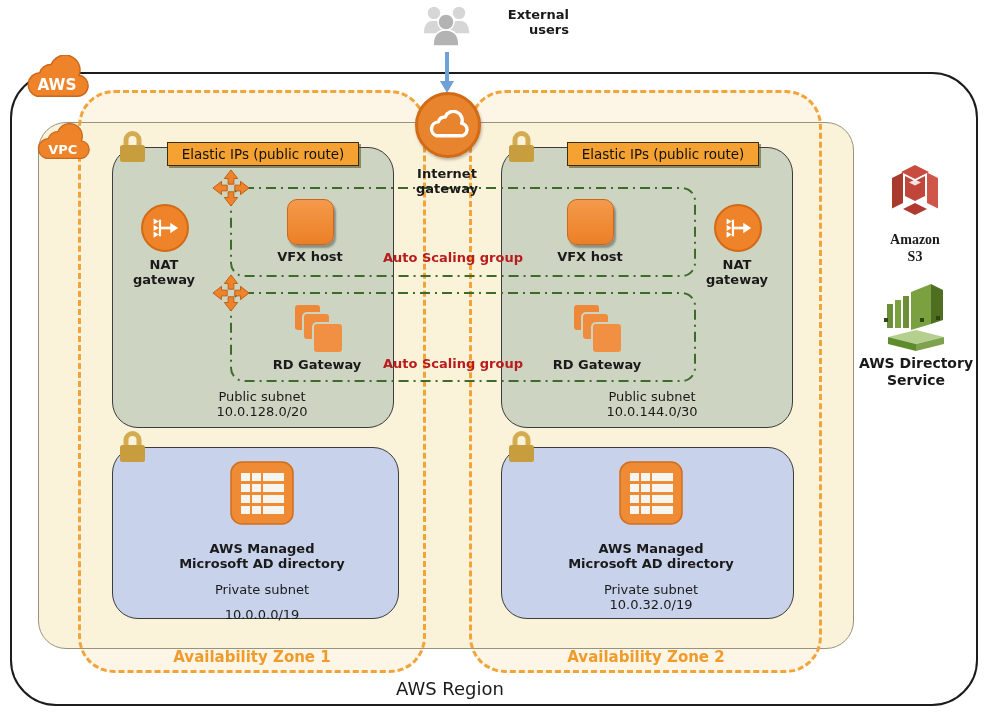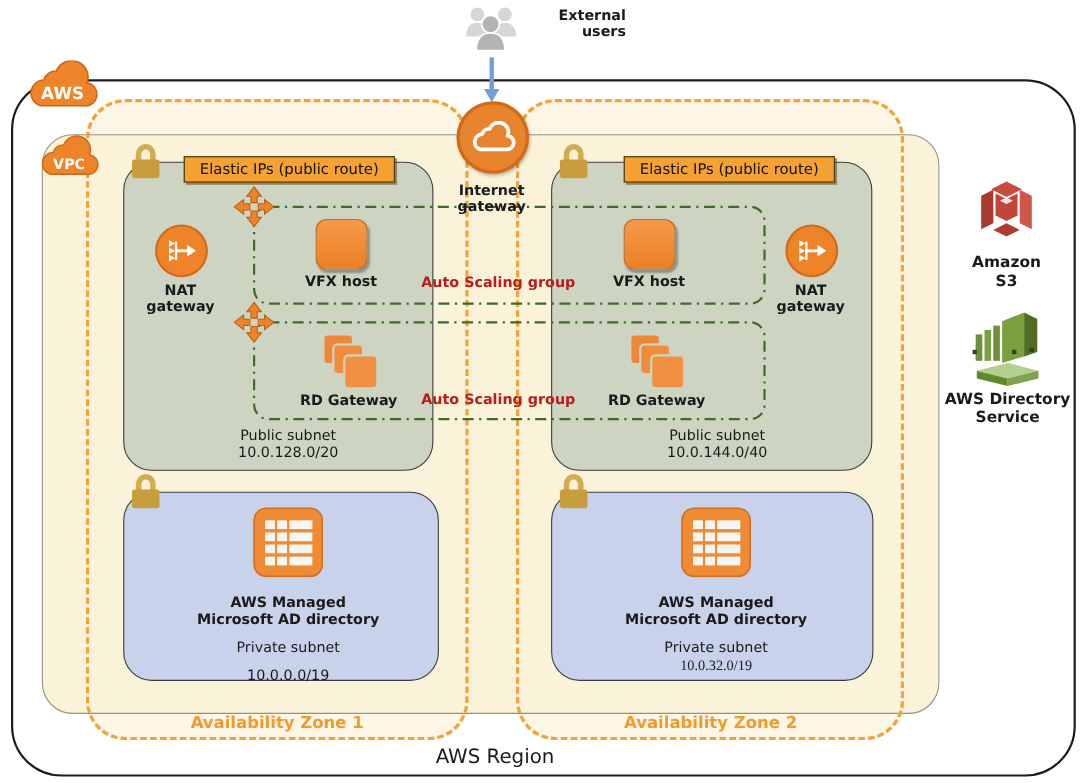--- a/index.html
+++ b/index.html
@@ -141,21 +141,21 @@
         <rect x="12" y="11" width="27" height="27" rx="4" fill="#f08c3e"></rect>
         <rect x="22" y="21" width="30" height="30" rx="4" fill="#f18f42"></rect>
       </g>
     </svg>
   <div class="lbl b" style="left:267px;top:357px;width:100px;">RD Gateway</div>
   <div class="lbl b" style="left:547px;top:357px;width:100px;">RD Gateway</div>
 
   <div class="lbl" style="left:172px;top:389px;width:180px;">Public subnet</div>
   <div class="lbl" style="left:172px;top:404px;width:180px;">10.0.128.0/20</div>
   <div class="lbl" style="left:562px;top:389px;width:180px;">Public subnet</div>
-  <div class="lbl" style="left:562px;top:404px;width:180px;">10.0.144.0/40</div>
+  <div class="lbl" style="left:562px;top:404px;width:180px;">10.0.144.0/30</div>
 
   <svg class="abs" style="left:230px;top:461px;" width="64" height="64" viewBox="0 0 64 64">
       <rect x="1" y="1" width="62" height="62" rx="11" fill="#ef8a35" stroke="#d06f1e" stroke-width="1.5"></rect>
       <g fill="#f7f5f0">
         <rect x="11" y="12" width="9" height="8"></rect>
         <rect x="22" y="12" width="9" height="8"></rect>
         <rect x="33" y="12" width="21" height="8"></rect>
         <rect x="11" y="23" width="9" height="8"></rect>
         <rect x="22" y="23" width="9" height="8"></rect>
         <rect x="33" y="23" width="21" height="8"></rect>
@@ -185,21 +185,21 @@
       </g>
     </svg>
 
   <div class="lbl b" style="left:152px;top:541px;width:220px;">AWS Managed
 Microsoft AD directory</div>
   <div class="lbl b" style="left:541px;top:541px;width:220px;">AWS Managed
 Microsoft AD directory</div>
   <div class="lbl" style="left:162px;top:582px;width:200px;">Private subnet</div>
   <div class="lbl" style="left:162px;top:597px;width:200px;margin-top:10px;">10.0.0.0/19</div>
   <div class="lbl" style="left:551px;top:582px;width:200px;">Private subnet</div>
-  <div class="lbl" style="left:551px;top:597px;width:200px;font-family:Liberation Serif, serif;">10.0.32.0/19</div>
+  <div class="lbl" style="left:551px;top:597px;width:200px;">10.0.32.0/19</div>
 
   <div class="lbl az-label" style="left:127px;top:650px;width:250px;">Availability Zone 1</div>
   <div class="lbl az-label" style="left:521px;top:650px;width:250px;">Availability Zone 2</div>
   <div class="lbl" style="left:350px;top:681px;width:200px;font-size:18px;">AWS Region</div>
 
   <svg class="abs" style="left:20px;top:55px;" width="72" height="46" viewBox="0 0 74 48">
       <path d="M17 43 h41 a11 11 0 0 0 3 -21.8 A15 15 0 0 0 32 10 A12 12 0 0 0 20 18.5 A12.5 12.5 0 0 0 17 43 Z" fill="#ef8329" stroke="#c9671b" stroke-width="1.5"></path>
       <text x="38" y="37" text-anchor="middle" font-size="16" font-weight="bold" fill="#ffffff" font-family="DejaVu Sans, sans-serif">AWS</text>
     </svg>
   <svg class="abs" style="left:32px;top:122px;" width="60" height="42" viewBox="0 0 74 48">
@@ -234,21 +234,21 @@
 gateway</div>
 
   <svg class="abs" style="left:886px;top:163px;" width="58" height="64" viewBox="0 0 58 64">
       <polygon points="29,2 43,9 29,16 15,9" fill="#c74b3e"></polygon>
       <polygon points="6,15 17,9.5 17,40 6,45.5" fill="#a83a2e"></polygon>
       <polygon points="52,15 41,9.5 41,40 52,45.5" fill="#d0564a"></polygon>
       <polygon points="19,13 29,18 39,13 39,33 29,38 19,33" fill="#c0453a"></polygon>
       <polygon points="29,40 41,46 29,52 17,46" fill="#b03a31"></polygon>
       <polygon points="29,16.5 35,19.5 29,22.5 23,19.5" fill="#ffffff" opacity="0.85"></polygon>
     </svg>
-  <div class="lbl b" style="left:855px;top:231px;width:120px;font-size:14px;line-height:17px;">Amazon
+  <div class="lbl b" style="left:855px;top:231px;width:120px;font-size:14px;line-height:17px;font-family:Liberation Serif, serif;">Amazon
 S3</div>
 
   <svg class="abs" style="left:884px;top:278px;" width="64" height="74" viewBox="0 0 64 74">
       <rect x="3" y="26" width="6" height="24" fill="#6d8f3a"></rect>
       <rect x="11" y="22" width="6" height="28" fill="#7aa040"></rect>
       <rect x="19" y="18" width="6" height="32" fill="#6d8f3a"></rect>
       <polygon points="27,14 47,6 47,46 27,52" fill="#7aa040"></polygon>
       <polygon points="47,6 59,12 59,42 47,46" fill="#4f6e22"></polygon>
       <rect x="40,38" y="40" width="4" height="4" fill="#2f4512"></rect>
       <rect x="36" y="40" width="4" height="4" fill="#2f4512"></rect>

